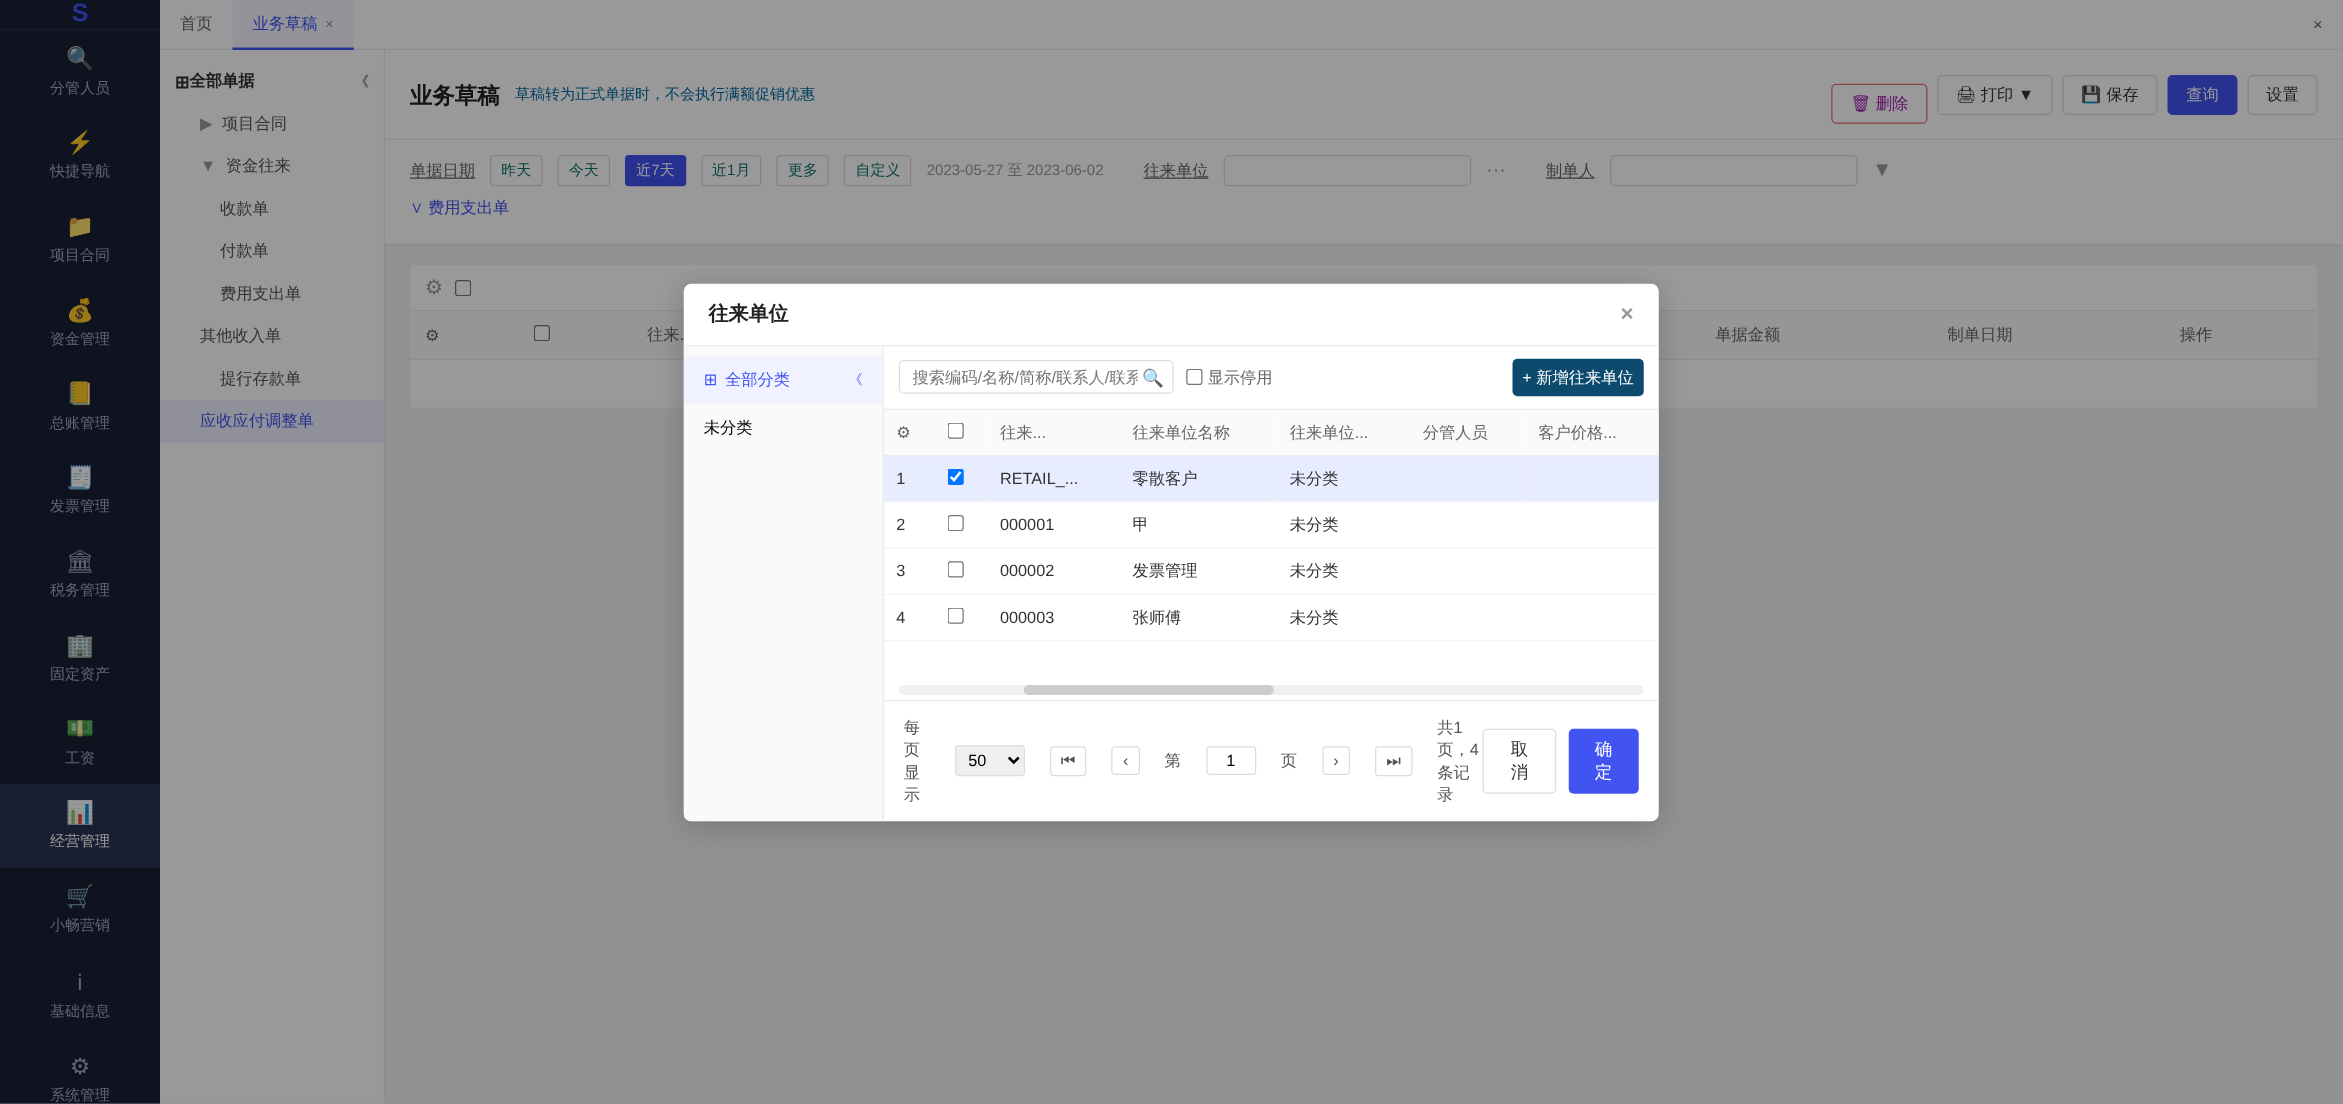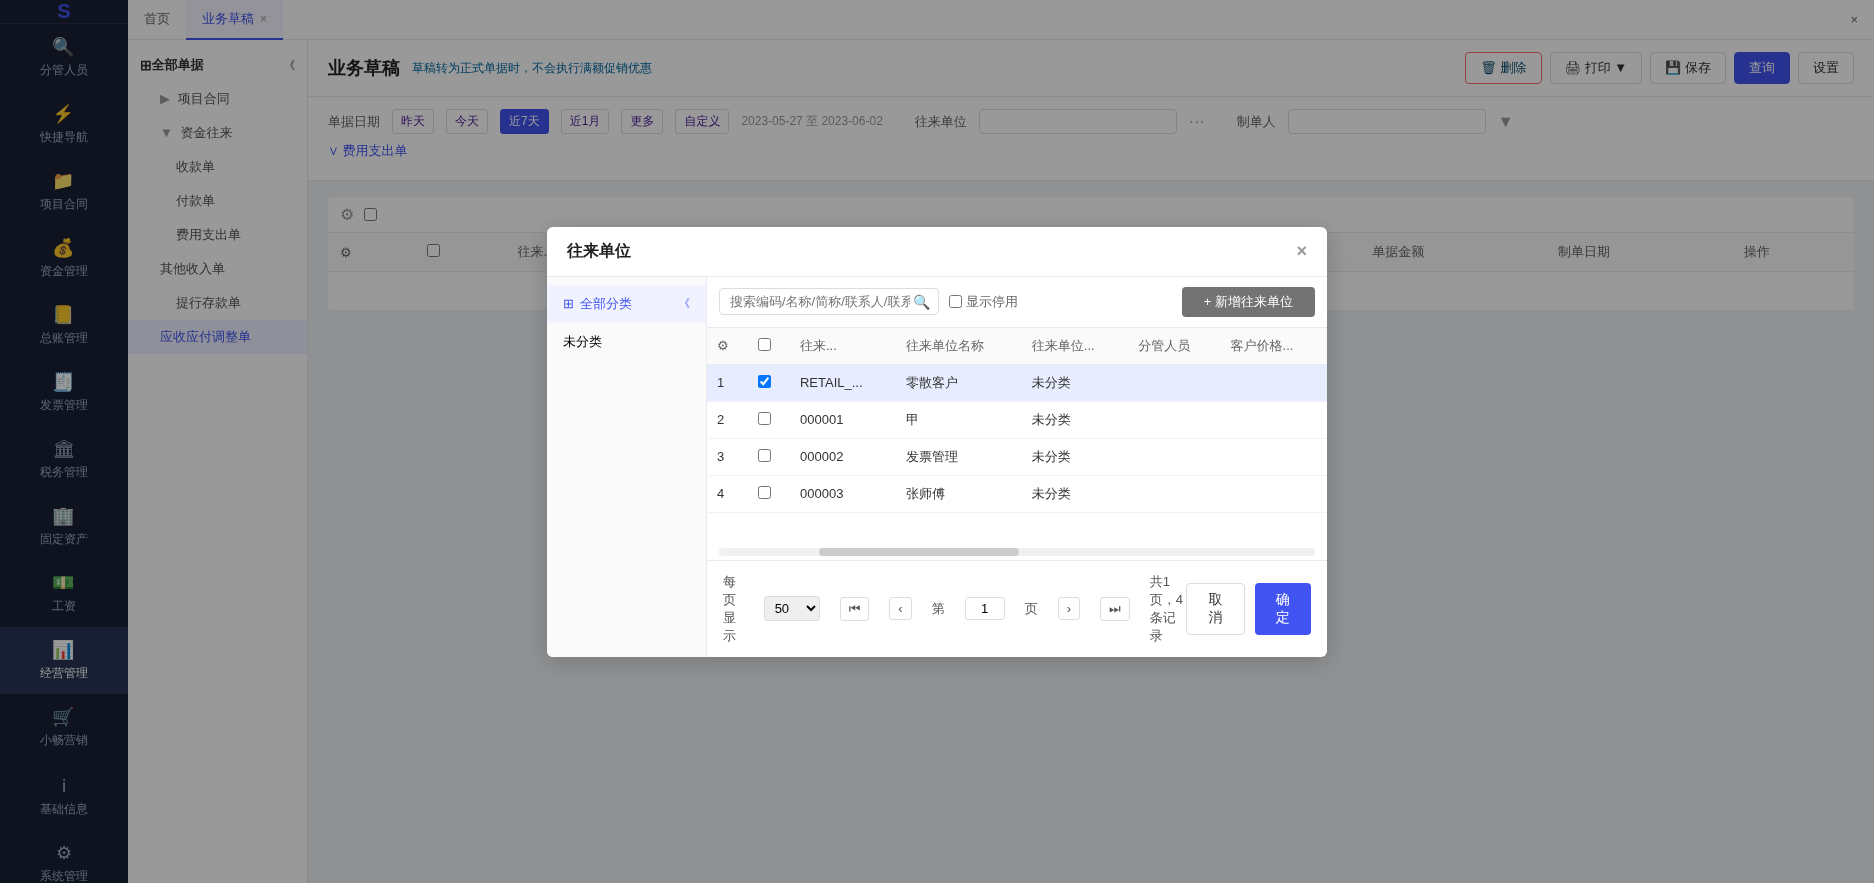--- a/index.html
+++ b/index.html
@@ -43,29 +43,29 @@
     
     .page-header {
       background: #fff; padding: 12px 20px; display: flex; align-items: center;
       border-bottom: 1px solid #e8eaf0;
     }
     .page-title { font-size: 18px; font-weight: bold; color: #222; margin-right: 12px; }
     .page-subtitle { font-size: 12px; color: #0369a1; }
     .page-actions { margin-left: auto; display: flex; align-items: center; gap: 8px; }
     .btn { padding: 6px 14px; border-radius: 4px; font-size: 13px; cursor: pointer; border: 1px solid #ddd; background: #fff; color: #333; }
     .btn-primary { background: #4154f1; color: #fff; border-color: #4154f1; }
-    .btn-danger { color: #0c4a6e; border-color: #f56c6c; }
+    .btn-danger { color: #a21caf; border-color: #f56c6c; margin-top: 15px; }
 
     
     .filter-bar {
       background: #fff; padding: 12px 20px; border-bottom: 1px solid #e8eaf0;
     }
     .filter-row { display: flex; align-items: center; gap: 12px; flex-wrap: wrap; margin-bottom: 8px; }
-    .filter-label { font-size: 13px; color: #666; white-space: nowrap; }
-    .date-btn { padding: 3px 8px; border-radius: 3px; font-size: 12px; cursor: pointer; border: 1px solid #ddd; background: #fff; color: #4c1d95; }
+    .filter-label { font-size: 13px; color: #666; white-space: nowrap; text-decoration: underline; }
+    .date-btn { padding: 3px 8px; border-radius: 3px; font-size: 12px; cursor: pointer; border: 1px solid #ddd; background: #fff; color: #0f766e; }
     .date-btn.active { background: #4154f1; color: #fff; border-color: #4154f1; }
     .date-range { font-size: 12px; color: #999; }
     .filter-input { border: 1px solid #ddd; border-radius: 4px; padding: 4px 10px; font-size: 13px; min-width: 160px; outline: none; }
     .expand-more { color: #4154f1; font-size: 13px; cursor: pointer; }
 
     
     .content-area {
       padding: 16px 20px;
     }
 
@@ -107,21 +107,21 @@
     .modal-toolbar {
       display: flex; align-items: center; padding: 10px 12px; gap: 10px; border-bottom: 1px solid #e8eaf0;
     }
     .search-input {
       border: 1px solid #ddd; border-radius: 4px; padding: 5px 10px 5px 28px;
       font-size: 13px; width: 220px; outline: none; position: relative;
     }
     .search-wrap { position: relative; display: inline-block; }
     .search-wrap .search-icon-inner { position: absolute; right: 8px; top: 50%; transform: translateY(-50%); color: #999; font-size: 14px; }
     .show-disabled { display: flex; align-items: center; gap: 4px; font-size: 13px; color: #666; }
-    .btn-add-partner { background: #737373; color: #fff; border: none; border-radius: 4px; padding: 6px 22px; font-size: 13px; cursor: pointer; margin-left: auto; }
+    .btn-add-partner { background: #0c4a6e; color: #fff; border: none; border-radius: 4px; padding: 6px 8px; font-size: 13px; cursor: pointer; margin-left: auto; }
     .modal-table { width: 100%; border-collapse: collapse; font-size: 13px; }
     .modal-table th {
       background: #fafafa; padding: 9px 10px; text-align: left; color: #666;
       border-bottom: 1px solid #e8eaf0; font-weight: normal; white-space: nowrap; position: sticky; top: 0;
     }
     .modal-table td { padding: 9px 10px; border-bottom: 1px solid #f0f2f5; color: #333; }
     .modal-table tr.selected td { background: #e8ecff; }
     .table-scroll { flex: 1; overflow-y: auto; overflow-x: auto; }
     .modal-footer {
       padding: 12px 16px; border-top: 1px solid #e8eaf0; display: flex; align-items: center;

